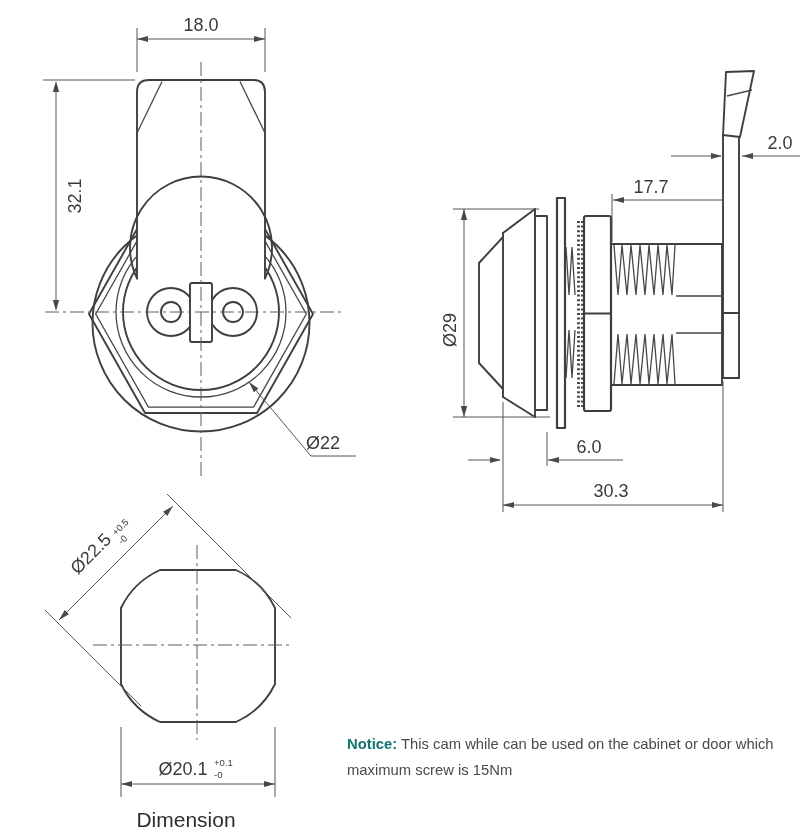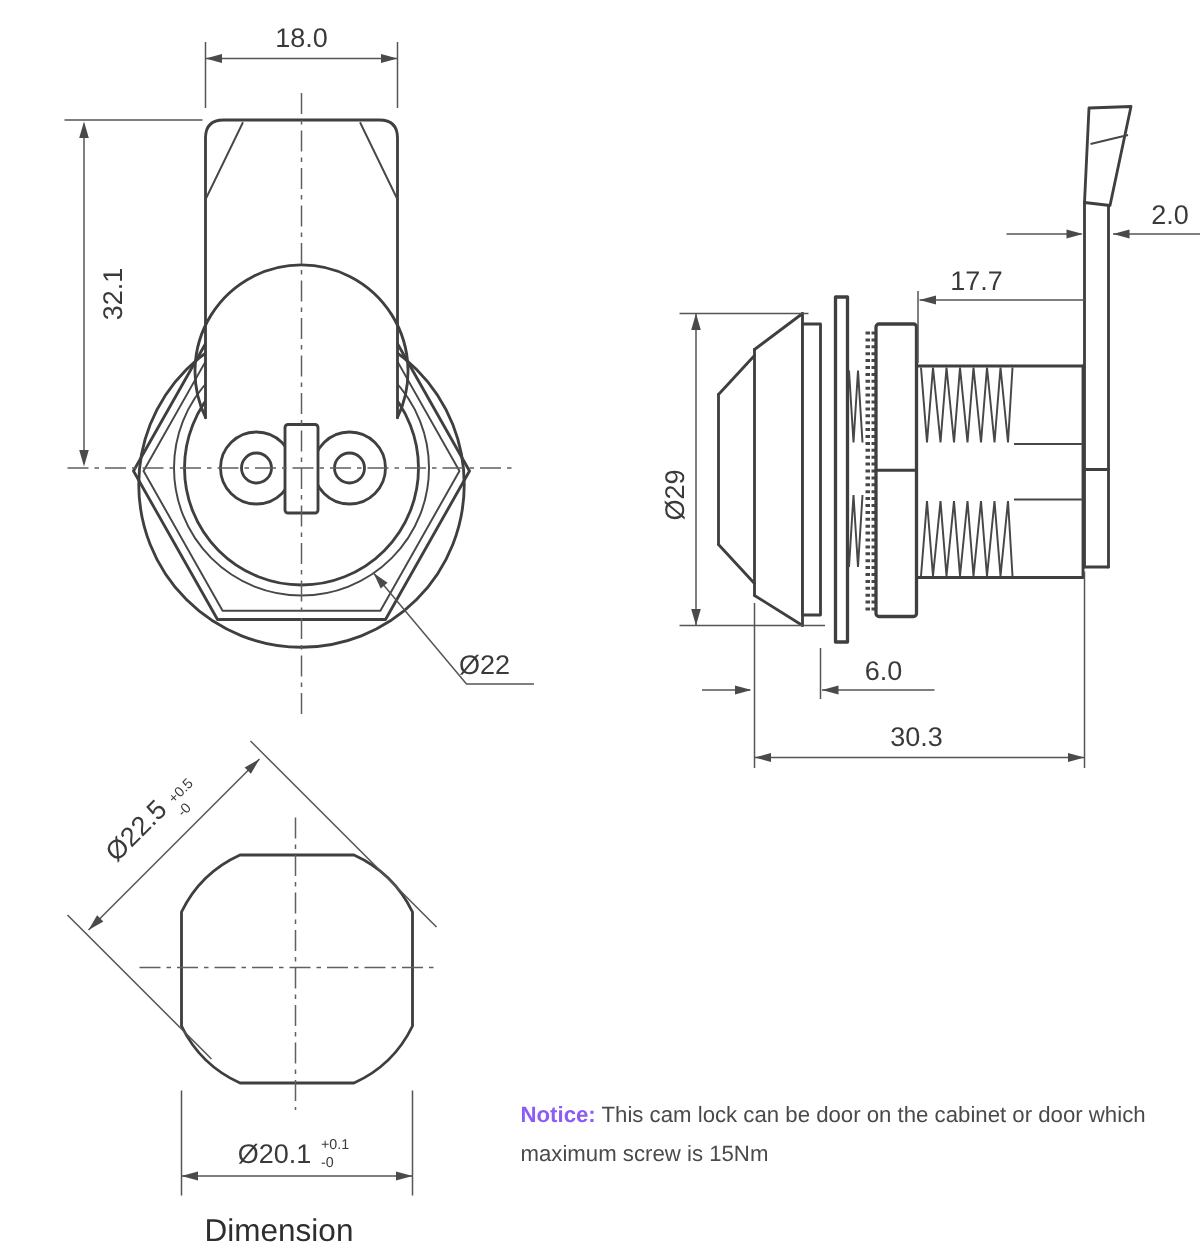--- a/index.html
+++ b/index.html
@@ -12,21 +12,21 @@
   .part-thin{stroke:#474747;stroke-width:1.3;fill:none;}
   .wfill{fill:#ffffff;}
   .dim{stroke:#555555;stroke-width:1;fill:none;}
   .cl{stroke:#5f5f5f;stroke-width:1;fill:none;stroke-dasharray:14 4 3 4;}
   .arr{fill:#4a4a4a;stroke:none;}
   .dimtxt{font-size:18px;}
   .toltxt{font-size:9.5px;}
   .captiontxt{font-size:21px;fill:#2e2e2e;}
   #notice{position:absolute;left:324px;top:731px;width:474px;font-size:14.8px;
           line-height:26px;color:#4a4a4a;}
-  #notice b{color:#8b5cf6;}
+  #notice b{color:#0f766e;}
 </style>
 </head>
 <body>
 
 <div id="stage">
 <svg width="800" height="837" viewBox="0 0 800 837">
 
   <g>
 
     <circle class="part" cx="178" cy="323" r="108.5"></circle>
@@ -188,16 +188,16 @@
       <text class="dimtxt" x="160" y="775" text-anchor="middle">Ø20.1</text>
       <text class="toltxt" x="191" y="766">+0.1</text>
       <text class="toltxt" x="191" y="778">-0</text>
     </g>
 
     <text class="captiontxt" x="163" y="827" text-anchor="middle">Dimension</text>
   </g>
 </svg>
 
 <div id="notice">
-  <b>Notice:</b><span> This cam lock can be door on the cabinet or door which</span>
+  <b>Notice:</b><span> This cam while can be used on the cabinet or door which</span>
   <div>maximum screw is 15Nm</div>
 </div>
 </div>
 
 </body></html>

